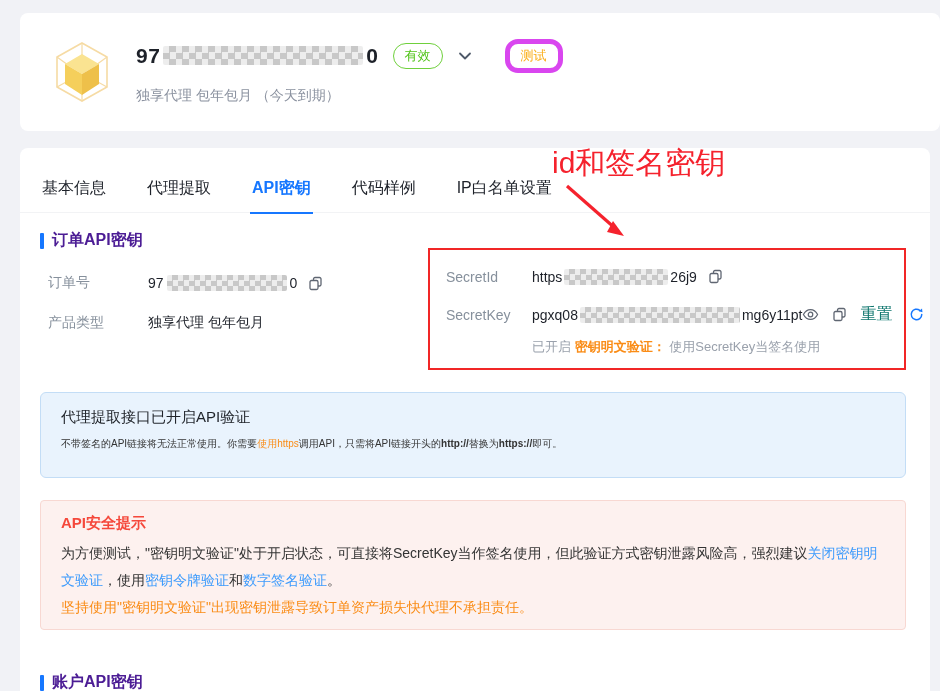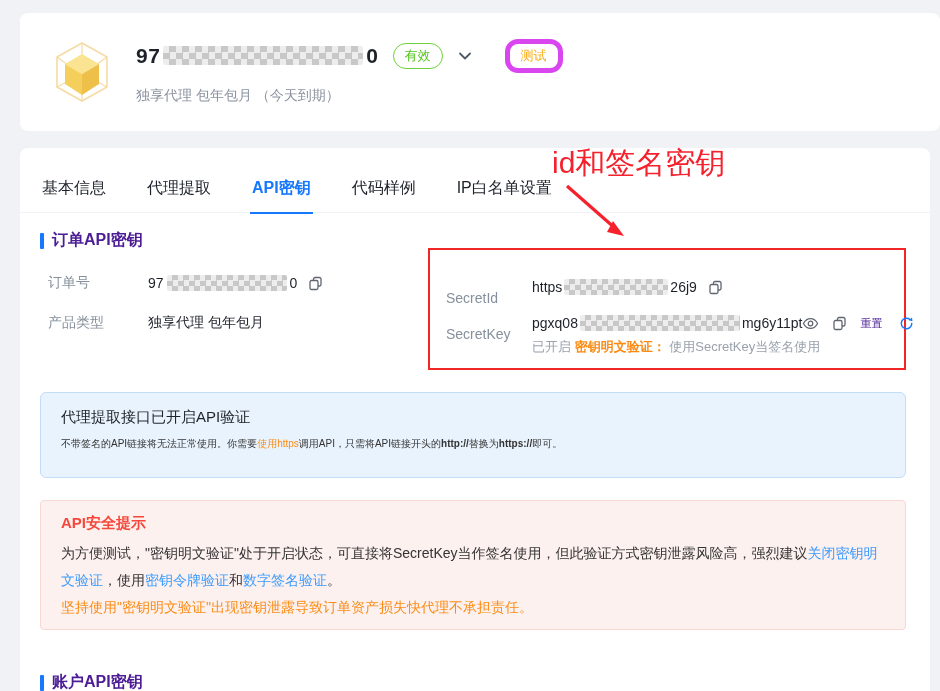--- a/index.html
+++ b/index.html
@@ -48,28 +48,28 @@
   .m-title { width:200px; height:19px; vertical-align:-2px; margin:0 3px;
     background-size:13px 13px; }
   .m-order { width:120px; margin:0 3px; }
   .m-sid { width:104px; margin:0 2px; }
   .m-skey { width:160px; margin:0 2px; }
 
   
   .secret-box { position:absolute; left:408px; top:100px; width:478px; height:122px;
     border:2px solid #f12626; background:#fff; }
   .srow { position:absolute; left:16px; right:8px; display:flex; align-items:center; font-size:14px; }
-  .srow .slbl { width:86px; color:#86909c; flex:none;margin-top:22px; }
+  .srow .slbl { width:86px; color:#86909c; flex:none; }
   .srow .sval { color:#1d2129; white-space:nowrap; }
   .srow1 { top:18px; }
   .srow2 { top:54px; }
   .icon-btn { width:17px; height:17px; cursor:pointer; flex:none; }
   .gap10 { margin-left:10px; }
   .key-icons { margin-left:auto; display:flex; align-items:center; gap:12px; }
-  .reset { display:inline-flex; align-items:center; gap:17px; color:#4c1d95; font-size:11px; cursor:pointer; white-space:nowrap; }
+  .reset { display:inline-flex; align-items:center; gap:17px; color:#0f766e; font-size:16px; cursor:pointer; white-space:nowrap; }
   .snote { position:absolute; left:102px; top:88px; font-size:13px; color:#9aa1ac; white-space:nowrap; }
   .snote .hl { color:#fa8c16; font-weight:700; }
 
   
   .info-box { position:absolute; left:20px; top:244px; width:866px; height:86px;
     background:#e9f3fd; border:1px solid #c3ddf6; border-radius:6px; padding:15px 20px; }
   .info-box .ititle { font-size:15px; font-weight:400; color:#1f2329; margin-bottom:10px; }
   .info-box .ibody { font-size:10px; color:#333; }
   .olink { color:#fa8c16; cursor:pointer; }
 

